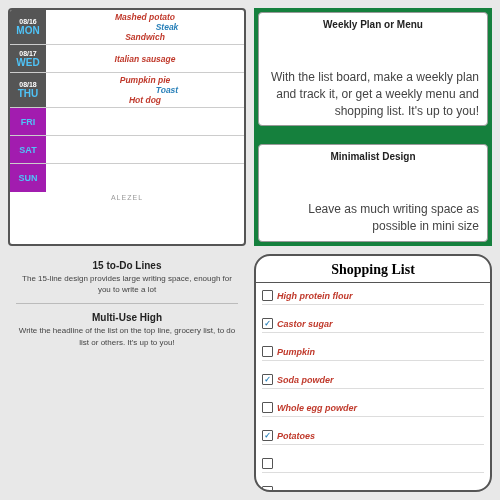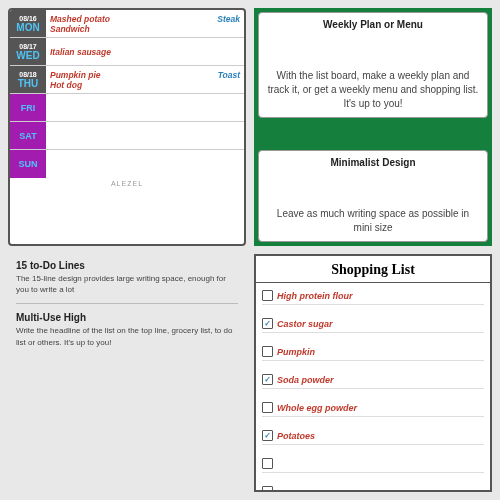--- a/index.html
+++ b/index.html
@@ -83,20 +83,21 @@
       color: #2980b9;
       font-size: 8.5px;
       font-style: italic;
       font-weight: bold;
       margin-left: 44px;
     }
     .food-line {
       display: flex;
       justify-content: space-between;
       align-items: center;
+      flex-direction: column;
     }
     .brand-label {
       text-align: center;
       font-size: 7px;
       color: #999;
       padding: 2px;
       letter-spacing: 1px;
     }
 
     
@@ -115,38 +116,39 @@
       padding: 6px 8px;
     }
     .info-box-title {
       font-size: 10px;
       font-weight: bold;
       text-align: center;
       margin-bottom: 4px;
       color: #222;
     }
     .info-box-text {
-      font-size: 10px;
+      font-size: 12px;
       color: #444;
       line-height: 1.4;
-      text-align: center;
+      text-align: right;
       margin-top: 39px;
     }
     .info-spacer {
       flex: 1;
     }
 
     
     .features-panel {
       background: #e8e8e8;
       margin: 4px 4px 8px 8px;
       display: flex;
       flex-direction: column;
       padding: 6px 8px;
       gap: 6px;
+      text-align: center;
     }
     .feature-section {
       display: flex;
       flex-direction: column;
       gap: 2px;
     }
     .feature-title {
       font-size: 10px;
       font-weight: bold;
       color: #222;
@@ -159,21 +161,21 @@
     .divider {
       border: none;
       border-top: 1px solid #bbb;
       margin: 2px 0;
     }
 
     
     .shopping-list {
       background: white;
       border: 2px solid #555;
-      border-radius: 0;
+      border-radius: 16px;
       margin: 4px 8px 8px 4px;
       overflow: hidden;
       display: flex;
       flex-direction: column;
     }
     .shopping-title {
       font-size: 14px;
       font-weight: bold;
       text-align: center;
       padding: 6px 4px 4px;

